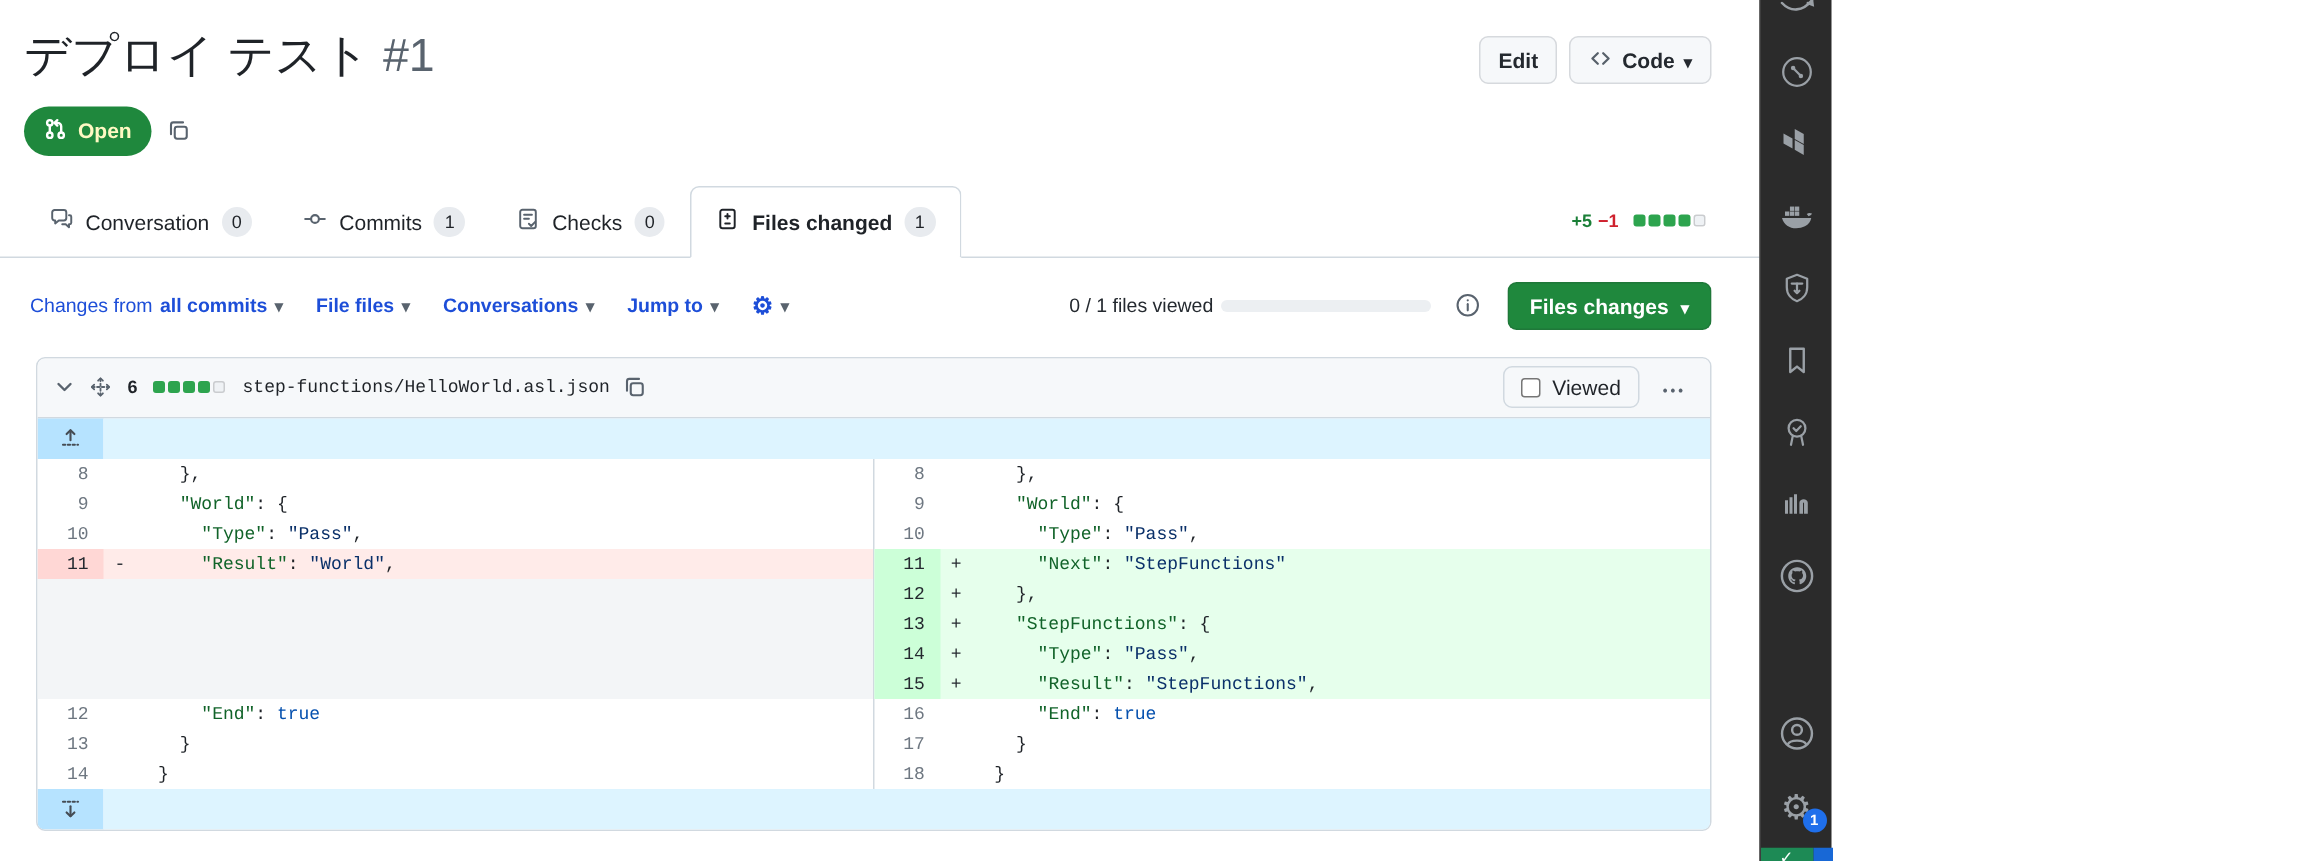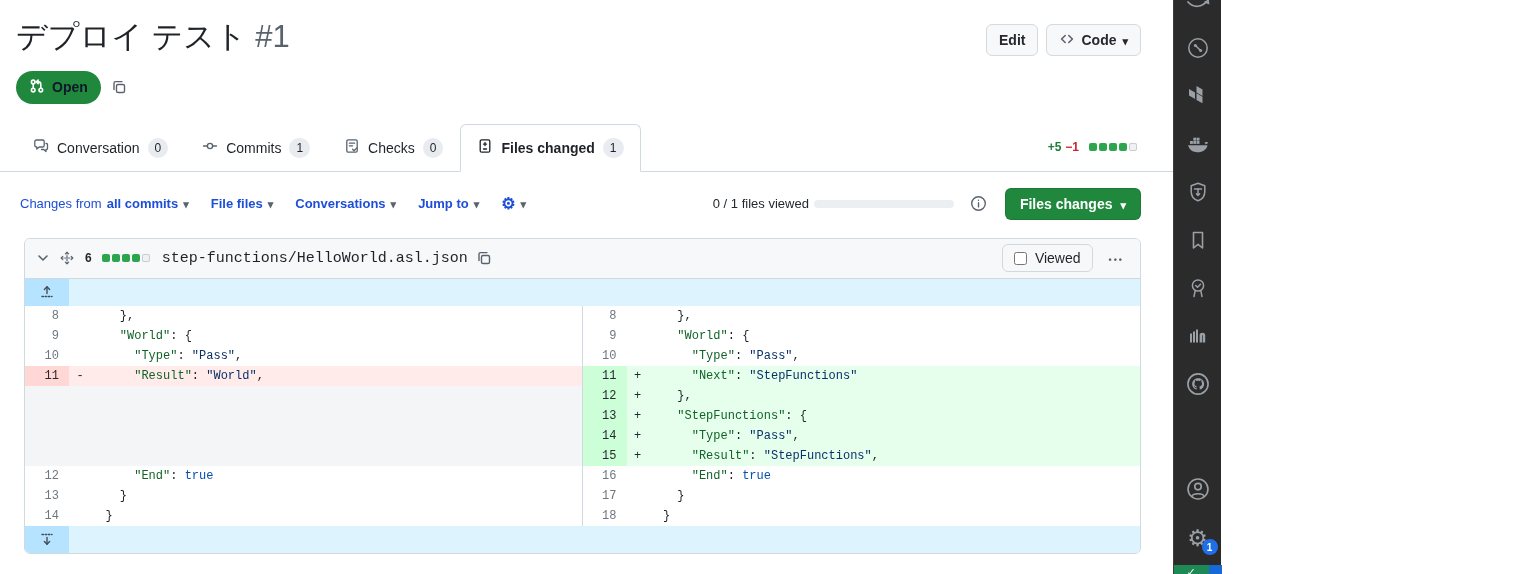--- a/index.html
+++ b/index.html
@@ -15,21 +15,21 @@
   .title-num { color:#59636e; font-weight:300; }
   .header-actions { display:flex; gap:8px; margin-top:6px; }
   .btn { display:inline-flex; align-items:center; gap:6px; height:32px; padding:0 12px;
     background:#f6f8fa; border:1px solid #d6d9dd; border-radius:6px;
     font-size:14px; font-weight:600; color:#24292f; cursor:pointer; }
   .caret::after { content:"▾"; font-size:11px; color:#59636e; }
   .btn .caret::after { color:#24292f; }
 
   .meta-row { display:flex; align-items:center; gap:10px; margin-top:14px; }
   .open-badge { display:inline-flex; align-items:center; gap:7px; background:#1f883d;
-    color:#0f172a; border-radius:999px; padding:7px 13px; font-size:14px; font-weight:600; }
+    color:#fef9c3; border-radius:999px; padding:7px 13px; font-size:14px; font-weight:600; }
   .meta-text { font-size:14px; color:#59636e; display:inline-flex; align-items:center; gap:5px; flex-wrap:wrap;}
   .meta-text .author { color:#1f2328; font-weight:700; }
   .branch-label { font-family:"Liberation Mono", monospace; font-size:12px; color:#0969da;
     background:#ddf4ff; border-radius:6px; padding:2px 6px; }
   .icon-btn { background:none; border:none; color:#59636e; cursor:pointer; display:inline-flex; align-items:center; }
 
   
   .tabs { display:flex; align-items:center; margin-top:20px; padding:0 32px 0 16px;
     border-bottom:1px solid #d1d9e0; }
   .tab { display:flex; align-items:center; gap:8px; padding:0 16px; height:48px;
@@ -61,21 +61,21 @@
     border:1px solid rgba(31,35,40,0.15); border-radius:6px; height:32px; padding:0 14px;
     font-size:14px; font-weight:600; cursor:pointer; }
   .review-btn .caret::after { color:#fff; }
 
   
   .diff-card { margin:2px 32px 0 24px; border:1px solid #d1d9e0; border-radius:6px; overflow:hidden; background:#fff; }
   .file-header { display:flex; align-items:center; gap:8px; background:#f6f8fa;
     border-bottom:1px solid #d1d9e0; padding:6px 10px; height:40px; }
   .changed-lines { font-size:12px; color:#1f2328; font-weight:600; margin-left:2px; }
   .file-blocks { display:flex; align-items:center; margin-right:4px; }
-  .file-path { font-family:"Liberation Mono", monospace; font-size:15px; color:#1f2328; }
+  .file-path { font-family:"Liberation Mono", monospace; font-size:12px; color:#1f2328; }
   .file-header-right { margin-left:auto; display:flex; align-items:center; gap:10px; }
   .viewed-pill { display:inline-flex; align-items:center; gap:8px; border:1px solid #d1d9e0;
     border-radius:6px; background:#f6f8fa; padding:5px 11px; font-size:14px; color:#1f2328; cursor:pointer; }
   .viewed-pill input { width:13px; height:13px; accent-color:#fff; cursor:pointer; }
   .kebab { color:#59636e; font-weight:700; letter-spacing:1px; font-size:14px; cursor:pointer;
     background:none; border:none; padding:2px 6px; }
   .kebab::after { content:"•••"; font-size:9px; letter-spacing:2px; }
 
   .hunk { display:flex; height:27px; font-family:"Liberation Mono", monospace; font-size:12px; }
   .hunk-gutter { width:44px; flex:none; background:#b6e3ff; display:flex; align-items:center;

